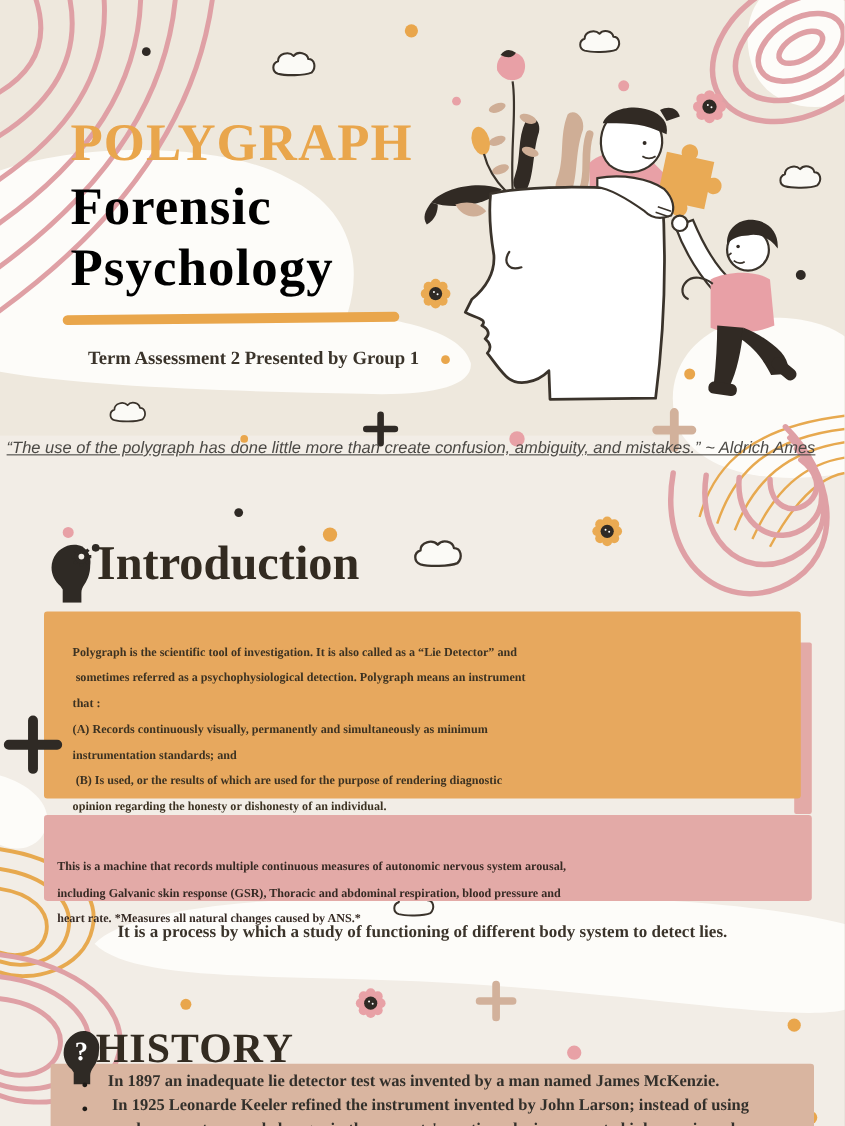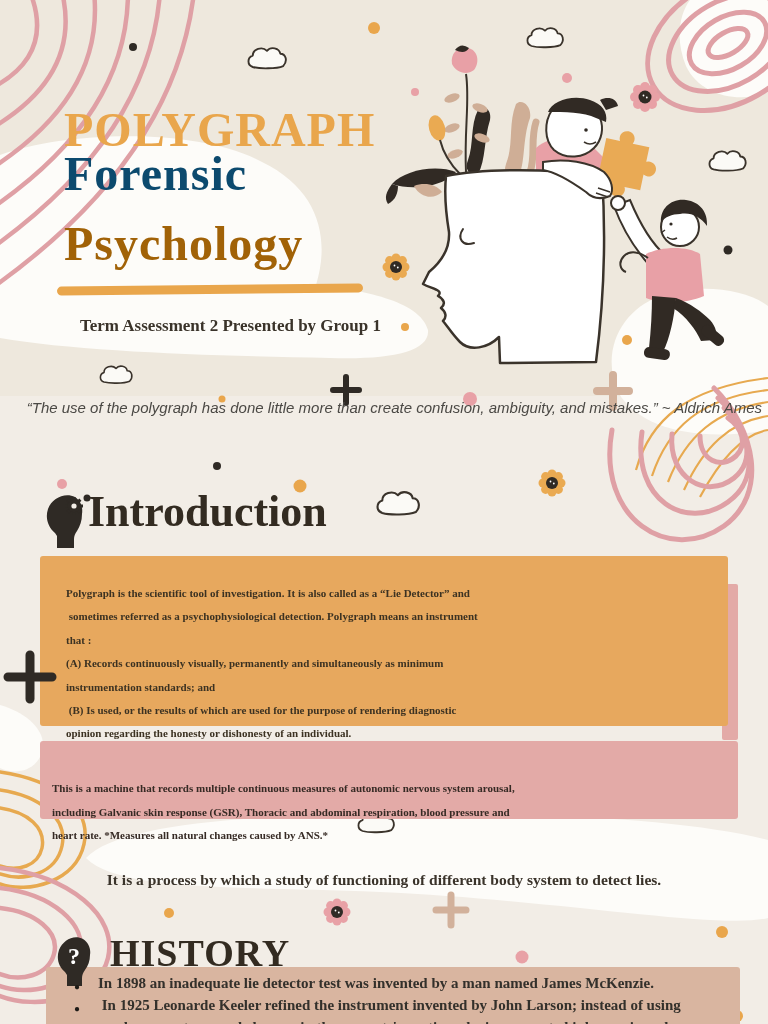--- a/index.html
+++ b/index.html
@@ -4,49 +4,49 @@
 <style>
   html,body{margin:0;padding:0;background:#d8d4cd;}
   #page{position:relative;width:768px;height:1024px;margin:0 auto;overflow:hidden;
         background:#f2ede6;font-family:"Liberation Serif","DejaVu Serif",serif;}
   .bg-top{position:absolute;left:0;top:0;width:768px;height:396px;background:#eee8dd;z-index:0;}
   #deco{position:absolute;left:0;top:0;z-index:1;}
   #plus-overlay{position:absolute;left:0;top:0;z-index:4;}
 
   .title-line{position:absolute;left:64px;font-weight:bold;font-size:48px;line-height:1;letter-spacing:1px;z-index:5;}
   #title1{top:106px;color:#e9a64c;}
-  #title2{top:150px;color:#0c4a6e;}
-  #title3{top:220px;color:#a16207;}
+  #title2{top:165px;color:#000000;}
+  #title3{top:220px;color:#000000;}
   #title-underline{position:absolute;left:57px;top:285px;width:306px;height:9px;border-radius:5px;
         background:#e9a64c;transform:rotate(-0.6deg);z-index:5;}
   #subtitle{position:absolute;left:80px;top:316px;font-weight:bold;font-size:17px;color:#3a332a;z-index:5;}
 
-  #quote{position:absolute;left:6px;top:399px;width:756px;text-align:right;white-space:nowrap;
+  #quote{position:absolute;left:6px;top:399px;width:756px;text-align:left;white-space:nowrap;
         font-family:"Liberation Sans","DejaVu Sans",sans-serif;font-style:italic;
-        font-size:15px;color:#4b4945;z-index:5;}
+        font-size:15px;color:#4b4945;z-index:5;text-decoration:underline;}
 
   .section-heading{position:absolute;font-weight:bold;color:#332b21;z-index:5;}
   #intro-heading{left:88px;top:486px;font-size:44px;}
-  #history-heading{left:110px;top:931px;font-size:38px;letter-spacing:1px;}
+  #history-heading{left:87px;top:931px;font-size:38px;letter-spacing:1px;}
   .section-icon{position:absolute;z-index:5;}
   #intro-icon{left:44px;top:494px;}
   #history-icon{left:56px;top:936px;}
 
   .box{position:absolute;border-radius:3px;}
   #definition-box{left:40px;top:556px;width:688px;height:170px;background:#e7a85e;z-index:2;}
   #definition-shadow{left:722px;top:584px;width:16px;height:156px;background:#e3aaa7;z-index:1;border-radius:2px;}
   #machine-box{left:40px;top:741px;width:698px;height:78px;background:#e3aaa7;z-index:3;}
   #history-box{left:46px;top:967px;width:694px;height:70px;background:#d9b5a0;z-index:2;}
 
   .box-text{position:absolute;font-weight:bold;font-size:11px;line-height:23.4px;
         white-space:pre;color:#3c3222;z-index:5;}
   #definition-text{left:66px;top:582px;width:660px;}
   #machine-text{left:52px;top:777px;width:680px;line-height:23.5px;color:#362a24;}
   #process-note{position:absolute;left:0;top:839px;width:768px;text-align:center;
-        font-weight:bold;font-size:15.5px;color:#3a332a;z-index:5;margin-top:32px;}
+        font-weight:bold;font-size:15.5px;color:#3a332a;z-index:5;}
 
   #history-bullets{position:absolute;left:72px;top:973px;width:660px;margin:0;padding:0;
         list-style:none;z-index:5;}
   #history-bullets li{position:relative;padding-left:26px;font-weight:bold;font-size:15px;
         line-height:21.8px;white-space:pre;color:#33302b;}
   #history-bullets li::before{content:"\25CF";position:absolute;left:2px;top:3px;font-size:10px;color:#1e1b17;}
 </style>
 </head>
 <body>
 
@@ -304,17 +304,17 @@
   </svg>
 
   <svg class="section-icon" id="history-icon" width="38" height="50" viewBox="0 0 38 50">
     <path d="M9,36 C3,31 0,23 3,14 C7,4 18,-2 27,3 C33,7 35,13 34,19 C34,25 32,30 29,34 C27,37 26,39 26,42 L26,50 L11,50 L11,39 Z" fill="#2f2a25"></path>
     <text x="12" y="28" font-size="24" font-weight="bold" fill="#ffffff" font-family="Liberation Serif, DejaVu Serif, serif">?</text>
   </svg>
   <div class="section-heading" id="history-heading">HISTORY</div>
 
   <div class="box" id="history-box"></div>
   <ul id="history-bullets">
-    <li>In 1898 an inadequate lie detector test was invented by a man named James McKenzie.</li>
+    <li>In 1897 an inadequate lie detector test was invented by a man named James McKenzie.</li>
     <li> In 1925 Leonarde Keeler refined the instrument invented by John Larson; instead of using
 smoke paper to record changes in the suspects' reactions, he incorporated ink pens in order</li>
   </ul>
 </div>
 
 </body></html>

